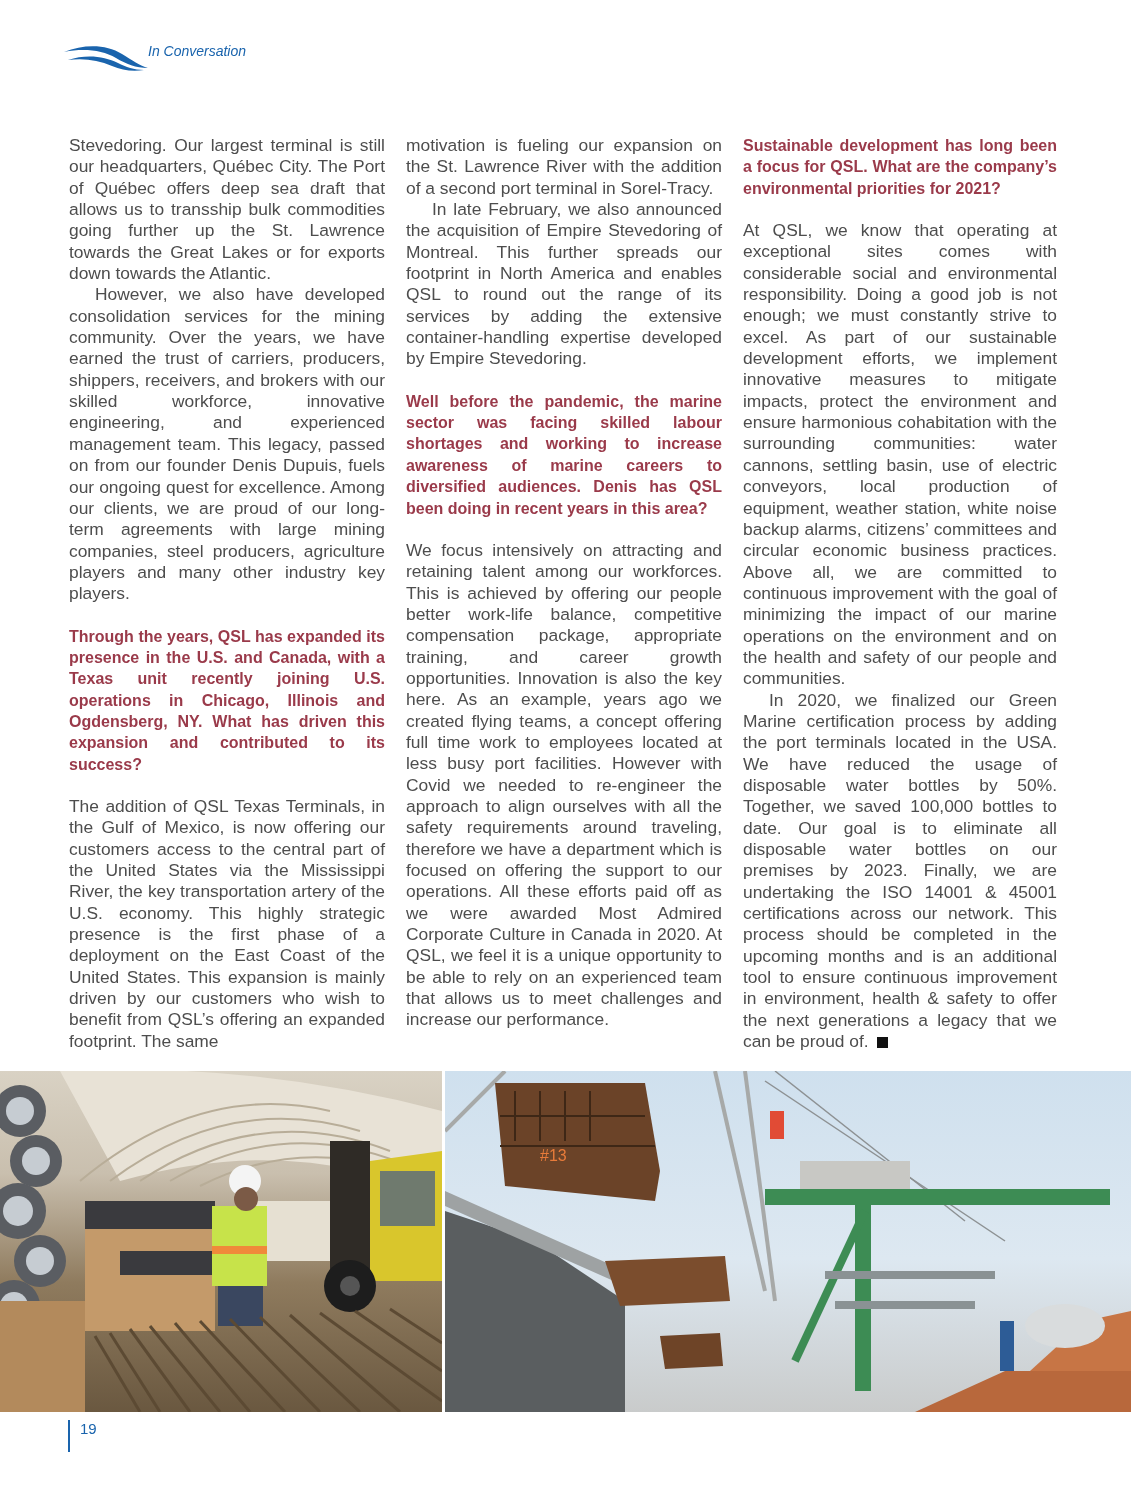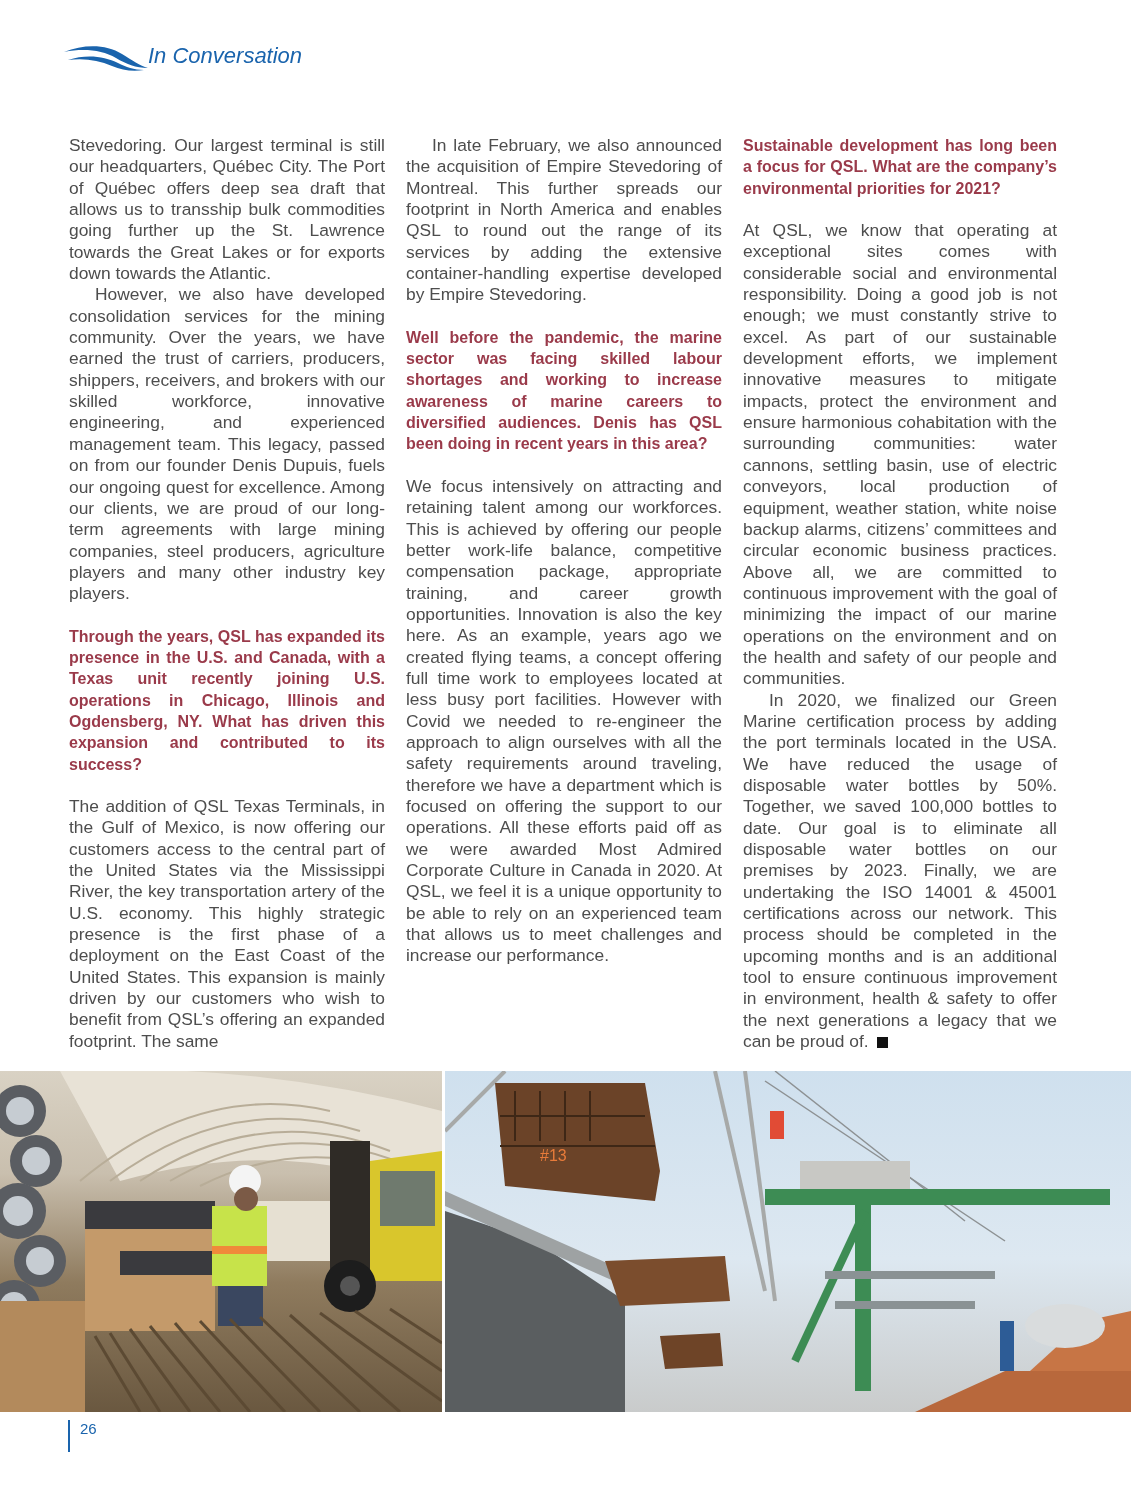--- a/index.html
+++ b/index.html
@@ -1,21 +1,21 @@
 <!DOCTYPE html>
 <html><head>
 <meta charset="utf-8">
 <style>
   * { box-sizing: border-box; margin: 0; padding: 0; }
   html, body { width: 1131px; height: 1490px; background: #ffffff; overflow: hidden; }
   body { position: relative; font-family: "Liberation Sans", "DejaVu Sans", sans-serif; color: #4a4a4a; }
 
   .header { position: absolute; left: 62px; top: 38px; height: 36px; display: flex; align-items: center; }
   .header svg { width: 95px; height: 36px; }
-  .header .section-title { position: absolute; left: 86px; top: 5px; font-size: 22px; font-style: italic; color: #1a64ad; font-weight: normal; white-space: nowrap; }
+  .header .section-title { position: absolute; left: 86px; top: 5px; font-size: 14px; font-style: italic; color: #1a64ad; font-weight: normal; white-space: nowrap; }
 
   .col { position: absolute; top: 106px; width: 316px; font-size: 17.4px; line-height: 21.35px; text-align: justify; color: #4d4d4d; margin-top: 29px; }
   .col1 { left: 69px; }
   .col2 { left: 406px; }
   .col3 { left: 743px; width: 314px; }
   .col p { margin: 0; }
   .col p.indent { text-indent: 26px; }
   .col h3 { color: #9a3a4a; font-size: 16px; line-height: 21.35px; font-weight: bold; text-align: justify; margin: 21px 0 21px 0; }
   .col h3.first { margin-top: 0; }
   .end-mark { display: inline-block; width: 11px; height: 11px; background: #111; margin-left: 8px; vertical-align: -1px; }
@@ -43,20 +43,21 @@
 
 <article>
   <div class="col col1">
     <p>Stevedoring. Our largest terminal is still our headquarters, Québec City. The Port of Québec offers deep sea draft that allows us to transship bulk commodities going further up the St. Lawrence towards the Great Lakes or for exports down towards the Atlantic.</p>
     <p class="indent">However, we also have developed consolidation services for the mining community. Over the years, we have earned the trust of carriers, producers, shippers, receivers, and brokers with our skilled workforce, innovative engineering, and experienced management team. This legacy, passed on from our founder Denis Dupuis, fuels our ongoing quest for excellence. Among our clients, we are proud of our long-term agreements with large mining companies, steel producers, agriculture players and many other industry key players.</p>
     <h3>Through the years, QSL has expanded its presence in the U.S. and Canada, with a Texas unit recently joining U.S. operations in Chicago, Illinois and Ogdensberg, NY.  What has driven this expansion and contributed to its success?</h3>
     <p>The addition of QSL Texas Terminals, in the Gulf of Mexico, is now offering our customers access to the central part of the United States via the Mississippi River, the key transportation artery of the U.S. economy. This highly strategic presence is the first phase of a deployment on the East Coast of the United States. This expansion is mainly driven by our customers who wish to benefit from QSL’s offering an expanded footprint. The same</p>
   </div>
 
   <div class="col col2">
+    <p>motivation is fueling our expansion on the St. Lawrence River with the addition of a second port terminal in Sorel-Tracy.</p>
     <p class="indent">In late February, we also announced the acquisition of Empire Stevedoring of Montreal. This further spreads our footprint in North America and enables QSL to round out the range of its services by adding the extensive container-handling expertise developed by Empire Stevedoring.</p>
     <h3>Well before the pandemic, the marine sector was facing skilled labour shortages and working to increase awareness of marine careers to diversified audiences. Denis has QSL been doing in recent years in this area?</h3>
     <p>We focus intensively on attracting and retaining talent among our workforces. This is achieved by offering our people better work-life balance, competitive compensation package, appropriate training, and career growth opportunities. Innovation is also the key here. As an example, years ago we created flying teams, a concept offering full time work to employees located at less busy port facilities. However with Covid we needed to re-engineer the approach to align ourselves with all the safety requirements around traveling, therefore we have a department which is focused on offering the support to our operations. All these efforts paid off as we were awarded Most Admired Corporate Culture in Canada in 2020. At QSL, we feel it is a unique opportunity to be able to rely on an experienced team that allows us to meet challenges and increase our performance.</p>
   </div>
 
   <div class="col col3">
     <h3 class="first">Sustainable development has long been a focus for QSL. What are the company’s environmental priorities for 2021?</h3>
     <p>At QSL, we know that operating at exceptional sites comes with considerable social and environmental responsibility. Doing a good job is not enough; we must constantly strive to excel. As part of our sustainable development efforts, we implement innovative measures to mitigate impacts, protect the environment and ensure harmonious cohabitation with the surrounding communities: water cannons, settling basin, use of electric conveyors, local production of equipment, weather station, white noise backup alarms, citizens’ committees and circular economic business practices.  Above all, we are committed to continuous improvement with the goal of minimizing the impact of our marine operations on the environment and on the health and safety of our people and communities.</p>
     <p class="indent"><span>In 2020, we finalized our Green Marine certification process by adding the port terminals located in the USA. We have reduced the usage of disposable water bottles by 50%. Together, we saved 100,000 bottles to date. Our goal is to eliminate all disposable water bottles on our premises by 2023. Finally, we are undertaking the ISO 14001 &amp; 45001 certifications across our network. This process should be completed in the upcoming months and is an additional tool to ensure continuous improvement in environment, health &amp; safety to offer the next generations a legacy that we can be proud of.</span><span class="end-mark"></span></p>
   </div>
@@ -170,14 +171,14 @@
       <path d="M470 341 L560 300 L686 300 L686 341 Z" fill="#b8683c"></path>
 
       <ellipse cx="620" cy="255" rx="40" ry="22" fill="#d9dcdd"></ellipse>
       <rect x="555" y="250" width="14" height="50" fill="#2d5c96"></rect>
     </svg>
   </div>
 </section>
 
 <footer class="folio">
   <span class="bar"></span>
-  <span class="num">26</span>
+  <span class="num">19</span>
 </footer>
 
 </body></html>

